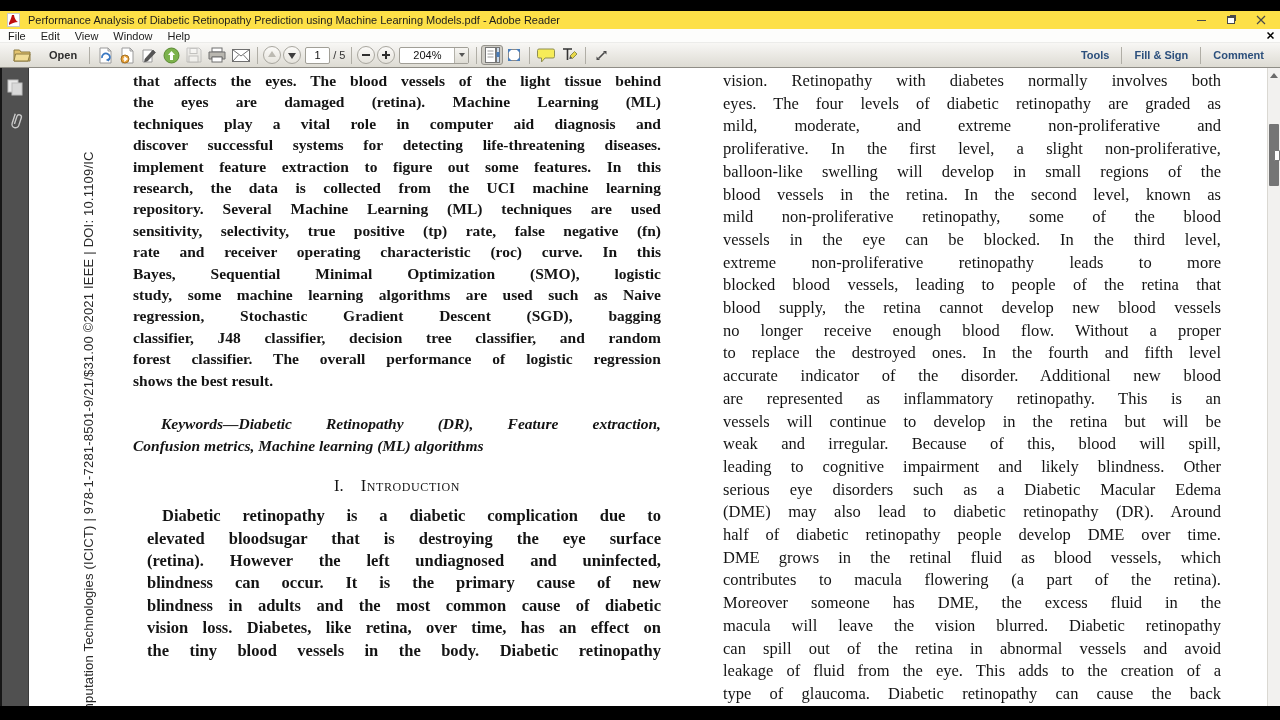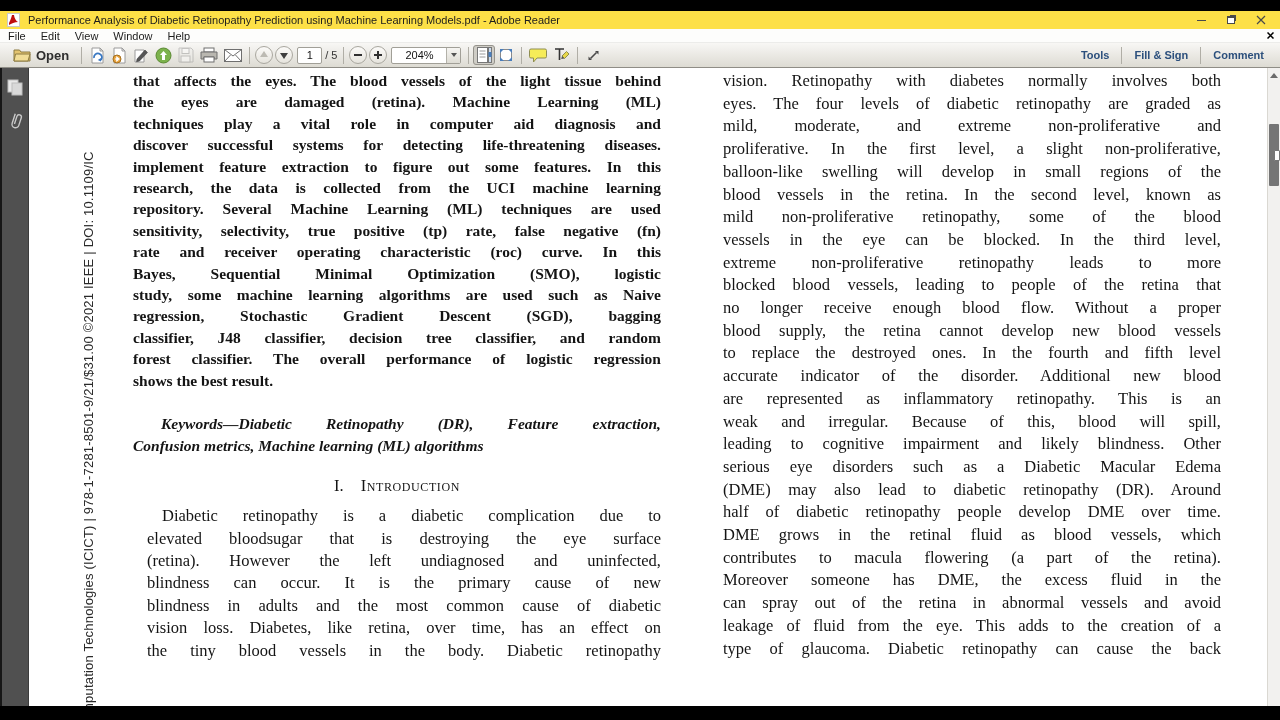--- a/index.html
+++ b/index.html
@@ -23,21 +23,21 @@
   .restore-glyph { width:8px; height:8px; border:1px solid #4a4a4a; border-top-width:2px; display:inline-block; background:#fff; box-shadow:2px -2px 0 -1px #4a4a4a; }
 
   
   .menubar { height:14px; flex:none; background:#fdfdfc; display:flex; align-items:center; padding:0 6px 0 8px; border-bottom:1px solid #ececea; }
   .menu-item { font-size:11px; color:#1c1c1c; margin-right:15px; cursor:default; }
   .menu-close { margin-left:auto; display:flex; align-items:center; }
 
   
   .toolbar { height:25px; flex:none; background:linear-gradient(#f8f7f5,#ddDBd3); border-bottom:1px solid #8f8d86; display:flex; align-items:center; padding:0 5px; }
   .tb-btn { height:20px; min-width:22px; display:flex; align-items:center; justify-content:center; padding:0 2px; border-radius:3px; border:1px solid transparent; }
-  .open-btn { padding:0 7px; gap:5px; font-size:13px; font-weight:bold; color:#2e2e2e; }
+  .open-btn { padding:0 7px; gap:18px; font-size:11px; font-weight:bold; color:#2e2e2e; }
   .sep { width:1px; height:17px; background:#b0aea6; margin:0 4px; flex:none; }
   .disabled svg { opacity:.45; }
   .circle-btn { width:18px; height:18px; border-radius:50%; border:1px solid #a9a79f; background:linear-gradient(#fbfaf8,#e6e4dd); display:flex; align-items:center; justify-content:center; margin:0 1px; }
   .tri-up { width:0; height:0; border-left:4px solid transparent; border-right:4px solid transparent; border-bottom:6px solid #3e3e3e; margin-top:-2px; }
   .tri-up.dis { border-bottom-color:#bcbab2; }
   .tri-down { width:0; height:0; border-left:4px solid transparent; border-right:4px solid transparent; border-top:6px solid #3e3e3e; margin-bottom:-2px; }
   .glyph-minus { width:8px; height:2px; background:#2f2f2f; }
   .glyph-plus { position:relative; width:8px; height:8px; }
   .glyph-plus::before { content:""; position:absolute; left:0; top:3px; width:8px; height:2px; background:#2f2f2f; }
   .glyph-plus::after { content:""; position:absolute; left:3px; top:0; width:2px; height:8px; background:#2f2f2f; }
@@ -72,21 +72,21 @@
   .ab { font-weight:bold; font-size:15.5px; line-height:21.4px; }
   .kw { font-weight:bold; font-style:italic; font-size:15.5px; line-height:21.5px; }
   .body { font-size:16.5px; line-height:22.4px; }
   .col-right .tline { line-height:22.7px; }
   .para-end .tline:last-child { text-align-last:left; }
   .indent-first .tline:first-child { text-indent:15px; }
   .keywords { margin-top:22px; }
   .keywords .tline:first-child { text-indent:28px; }
   .heading { margin-top:20px; display:flex; justify-content:center; gap:17px; font-size:16.5px; }
   .heading .sc { font-variant:small-caps; letter-spacing:.6px; }
-  .intro { margin-top:9px; padding-left:14px; }
+  .intro { margin-top:9px; padding-left:14px;font-weight:bold; }
 
   
   .scrollbar { position:absolute; right:0; top:0; width:13px; height:100%; background:#f2f1ef; border-left:1px solid #dad8d2; }
   .sb-up { height:14px; display:flex; align-items:center; justify-content:center; }
   .sb-up-tri { width:0; height:0; border-left:4px solid transparent; border-right:4px solid transparent; border-bottom:5px solid #6b6b6b; }
   .sb-thumb { position:absolute; left:1px; right:1px; top:56px; height:62px; background:#757575; border-radius:1px; }
   .sb-thumb::after { content:""; position:absolute; right:-1px; top:26px; width:4px; height:9px; background:#fdfdfd; border:1px solid #757575; border-radius:1px; }
 </style>
 </head>
 <body>
@@ -319,34 +319,36 @@
           <div class="tline body">vision. Retinopathy with diabetes normally involves both</div>
           <div class="tline body">eyes. The four levels of diabetic retinopathy are graded as</div>
           <div class="tline body">mild, moderate, and extreme non-proliferative and</div>
           <div class="tline body">proliferative. In the first level, a slight non-proliferative,</div>
           <div class="tline body">balloon-like swelling will develop in small regions of the</div>
           <div class="tline body">blood vessels in the retina. In the second level, known as</div>
           <div class="tline body">mild non-proliferative retinopathy, some of the blood</div>
           <div class="tline body">vessels in the eye can be blocked. In the third level,</div>
           <div class="tline body">extreme non-proliferative retinopathy leads to more</div>
           <div class="tline body">blocked blood vessels, leading to people of the retina that</div>
+          <div class="tline body">blood supply, the retina cannot develop new blood vessels</div>
           <div class="tline body">no longer receive enough blood flow. Without a proper</div>
-          <div class="tline body">blood supply, the retina cannot develop new blood vessels</div>
           <div class="tline body">to replace the destroyed ones. In the fourth and fifth level</div>
           <div class="tline body">accurate indicator of the disorder. Additional new blood</div>
           <div class="tline body">are represented as inflammatory retinopathy. This is an</div>
+          <div class="tline body">vessels will continue to develop in the retina but will be</div>
           <div class="tline body">weak and irregular. Because of this, blood will spill,</div>
           <div class="tline body">leading to cognitive impairment and likely blindness. Other</div>
           <div class="tline body">serious eye disorders such as a Diabetic Macular Edema</div>
           <div class="tline body">(DME) may also lead to diabetic retinopathy (DR). Around</div>
           <div class="tline body">half of diabetic retinopathy people develop DME over time.</div>
           <div class="tline body">DME grows in the retinal fluid as blood vessels, which</div>
           <div class="tline body">contributes to macula flowering (a part of the retina).</div>
           <div class="tline body">Moreover someone has DME, the excess fluid in the</div>
-          <div class="tline body">can spray out of the retina in abnormal vessels and avoid</div>
+          <div class="tline body">macula will leave the vision blurred.  Diabetic retinopathy</div>
+          <div class="tline body">can spill out of the retina in abnormal vessels and avoid</div>
           <div class="tline body">leakage of fluid from the eye. This adds to the creation of a</div>
           <div class="tline body">type of glaucoma.  Diabetic retinopathy can cause the back</div>
         </div>
     </div>
 
     <div class="scrollbar">
       <div class="sb-up">
           <span class="sb-up-tri"></span>
         </div>
       <div class="sb-thumb"></div>

